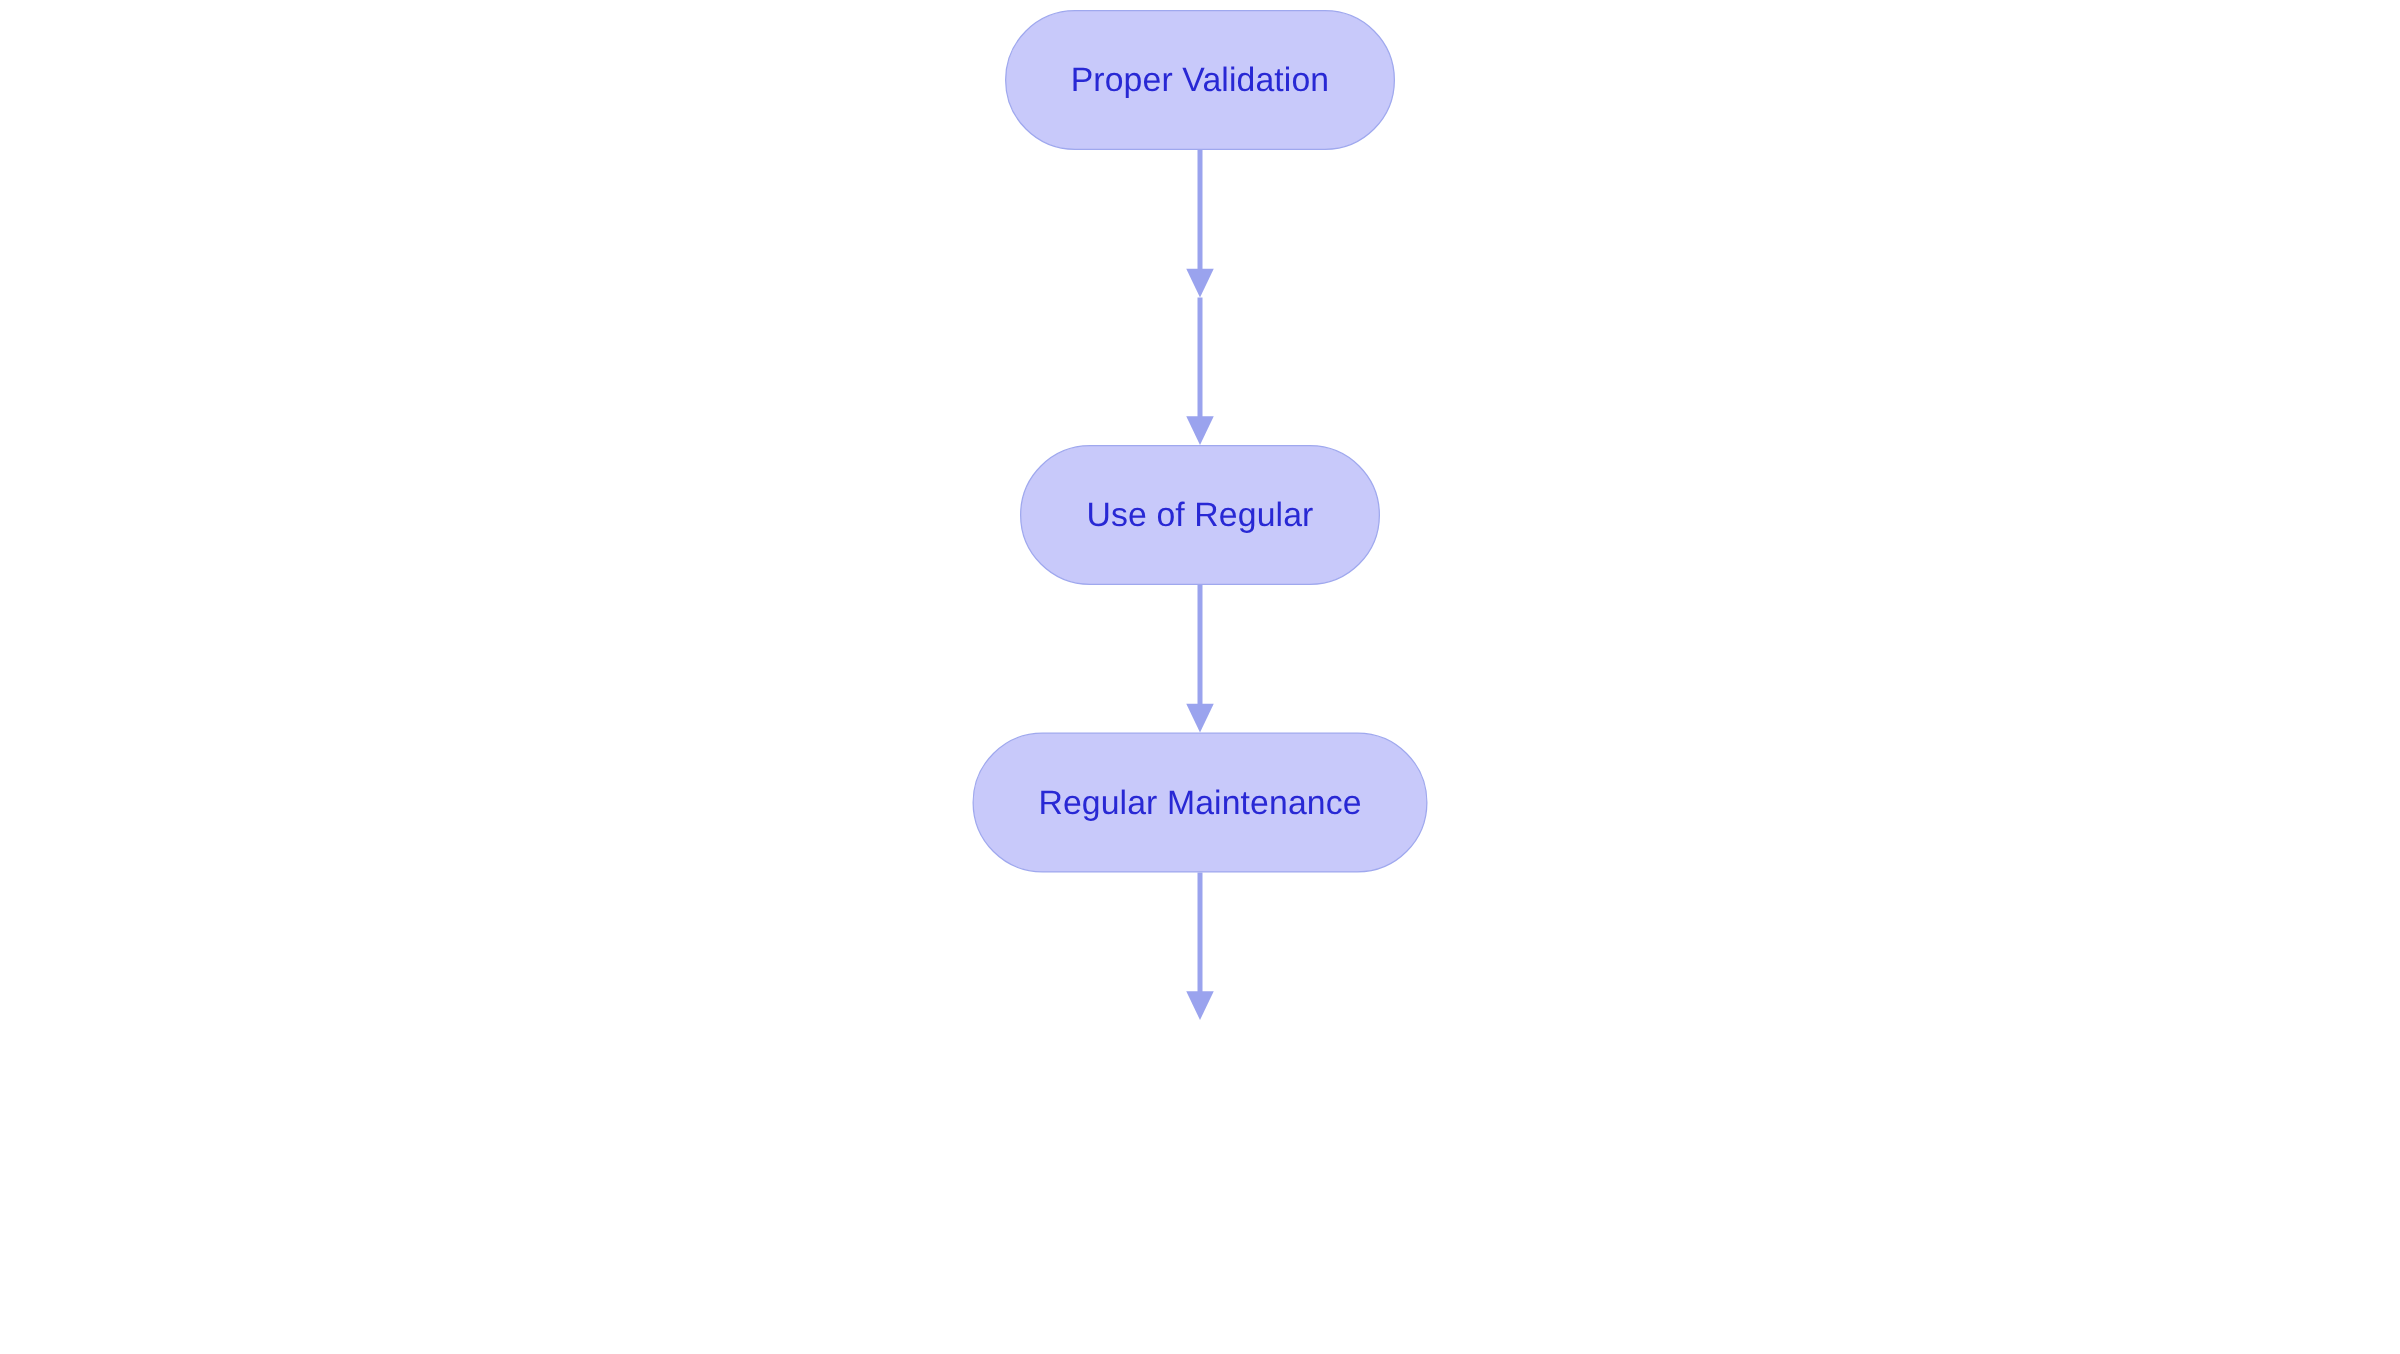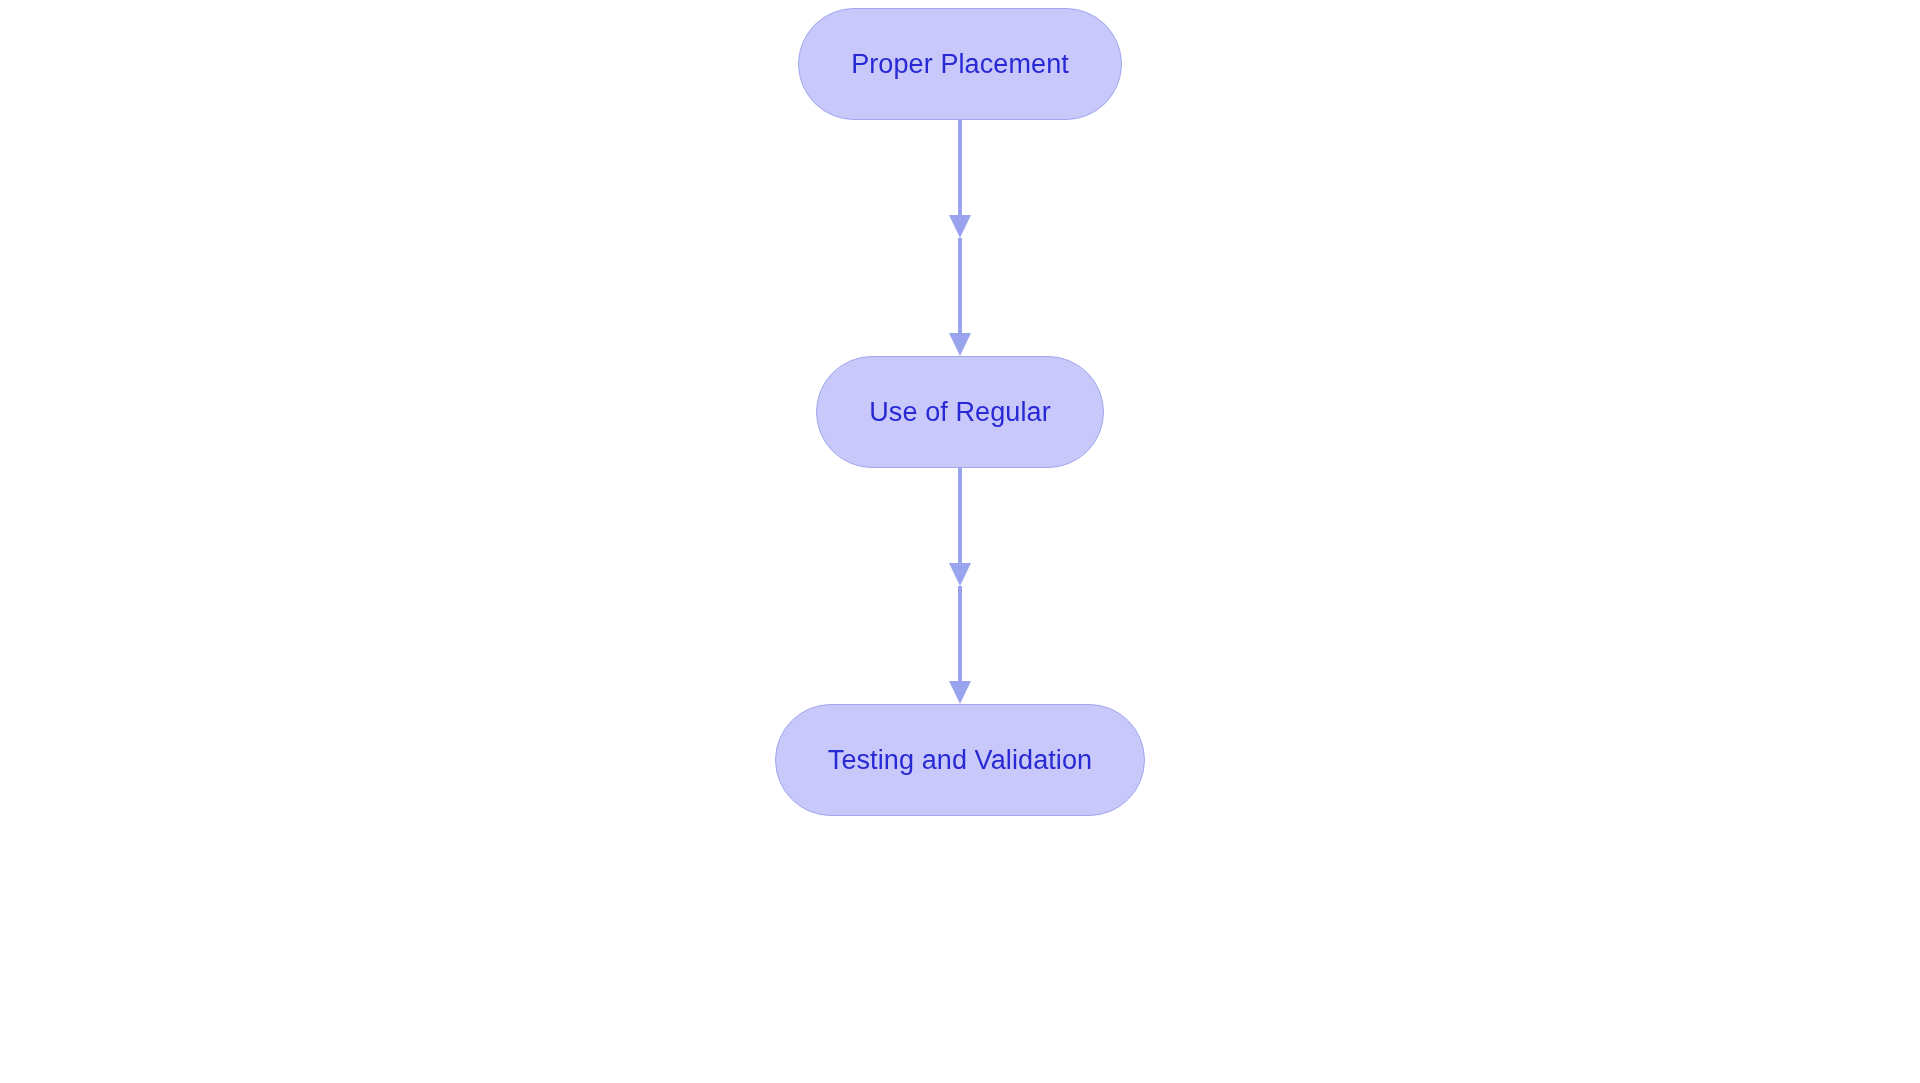--- a/index.html
+++ b/index.html
@@ -88,21 +88,21 @@
     border-top: 23px solid #9aa3ee;
   }
 </style>
 </head>
 <body>
 
 <div id="flow-canvas">
   <div class="flow-column">
 
     <div class="flow-node">
-      <span class="flow-node-label">Proper Placement</span>
+      <span class="flow-node-label">Proper Validation</span>
     </div>
 
     <div class="flow-connector">
       <div class="stem"></div>
       <div class="head"></div>
     </div>
 
 
     <div class="flow-connector">
       <div class="stem"></div>
@@ -111,24 +111,24 @@
 
     <div class="flow-node">
       <span class="flow-node-label">Use of Regular</span>
     </div>
 
     <div class="flow-connector">
       <div class="stem"></div>
       <div class="head"></div>
     </div>
 
+    <div class="flow-node">
+      <span class="flow-node-label">Regular Maintenance</span>
+    </div>
 
     <div class="flow-connector">
       <div class="stem"></div>
       <div class="head"></div>
     </div>
 
-    <div class="flow-node">
-      <span class="flow-node-label">Testing and Validation</span>
-    </div>
 
   </div>
 </div>
 
 </body></html>

